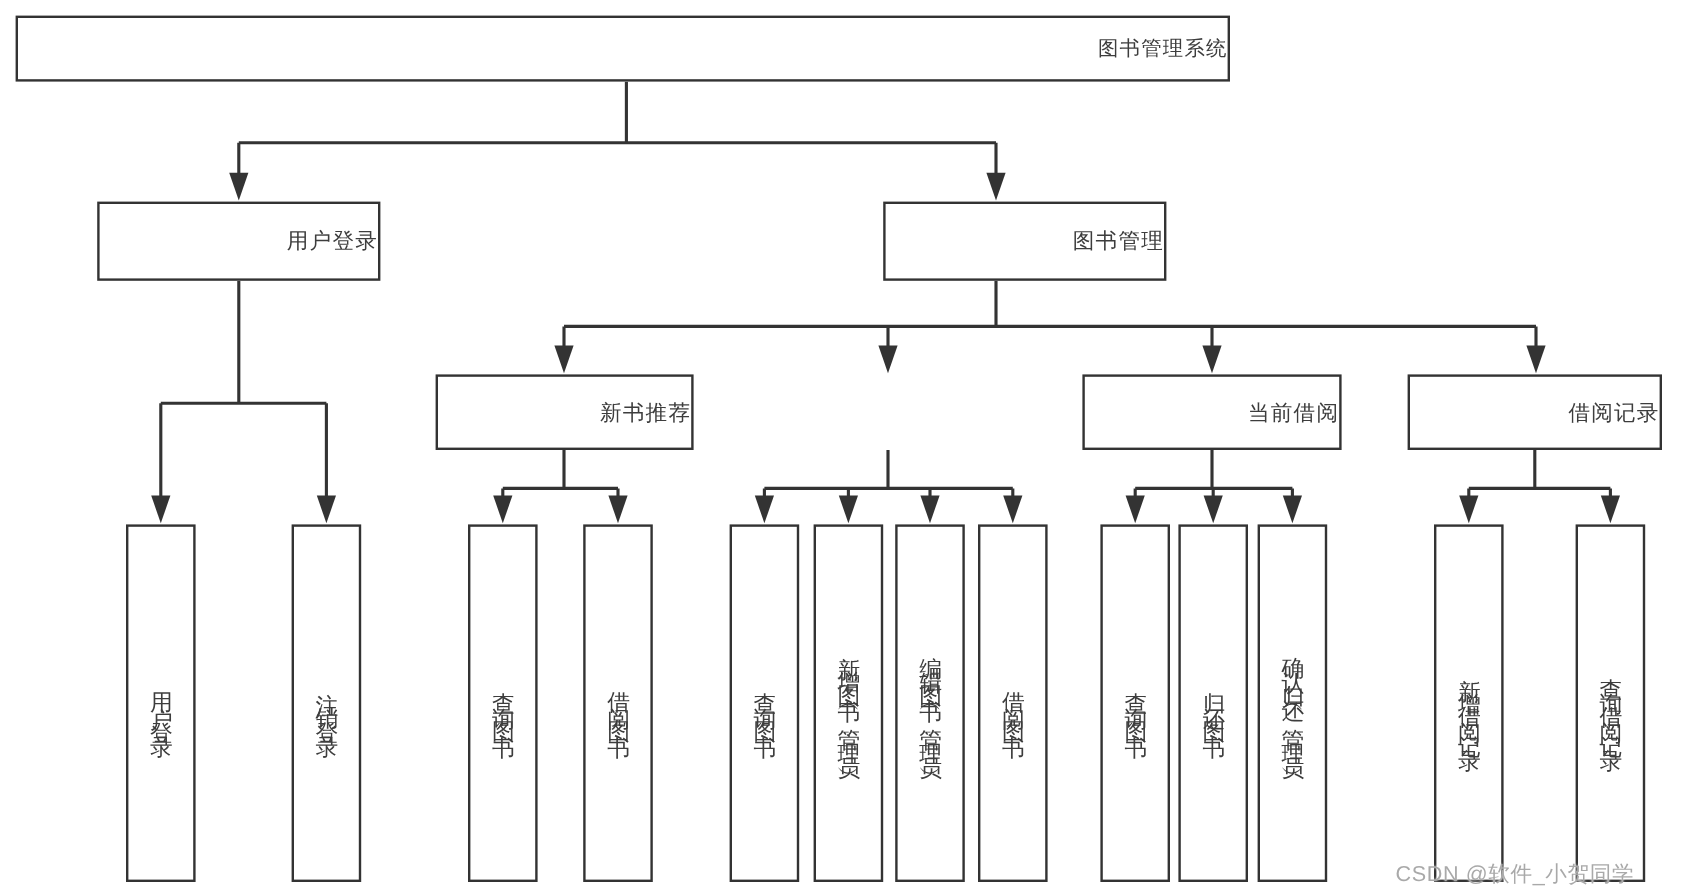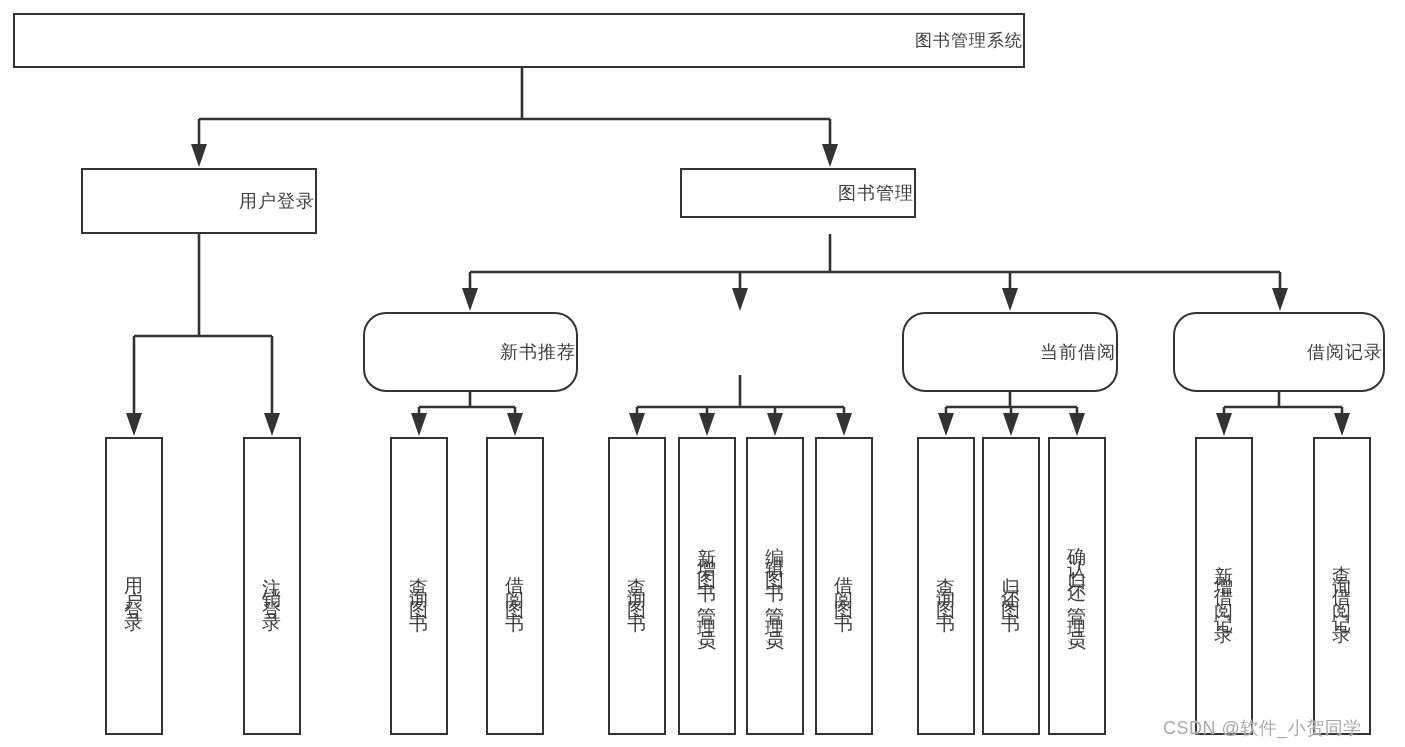--- a/index.html
+++ b/index.html
@@ -25,22 +25,22 @@
   .hbox{
     position:absolute;
     background:#fff;
     border:2.5px solid var(--box-border);
     display:flex;align-items:center;justify-content:flex-end;
     font-size:18px;letter-spacing:1px;
     white-space:nowrap;
   }
   .n-root{left:13px;top:13px;width:1012px;height:55px;font-size:17px;}
   .n-l2a{left:81px;top:168px;width:236px;height:66px;}
-  .n-l2b{left:680px;top:168px;width:236px;height:50px;}
-  .n-l3{top:312px;height:80px;width:215px;border-radius:23px;}
+  .n-l2b{left:736px;top:168px;width:236px;height:66px;}
+  .n-l3{top:312px;height:63px;width:215px;}
   .n-l3a{left:363px;}
   .n-l3b{left:633px;}
   .n-l3c{left:902px;width:216px;}
   .n-l3d{left:1173px;width:212px;}
 
   .leaf{
     position:absolute;
     top:437px;width:58px;height:298px;
     background:#fff;
     border:2.5px solid var(--box-border);

